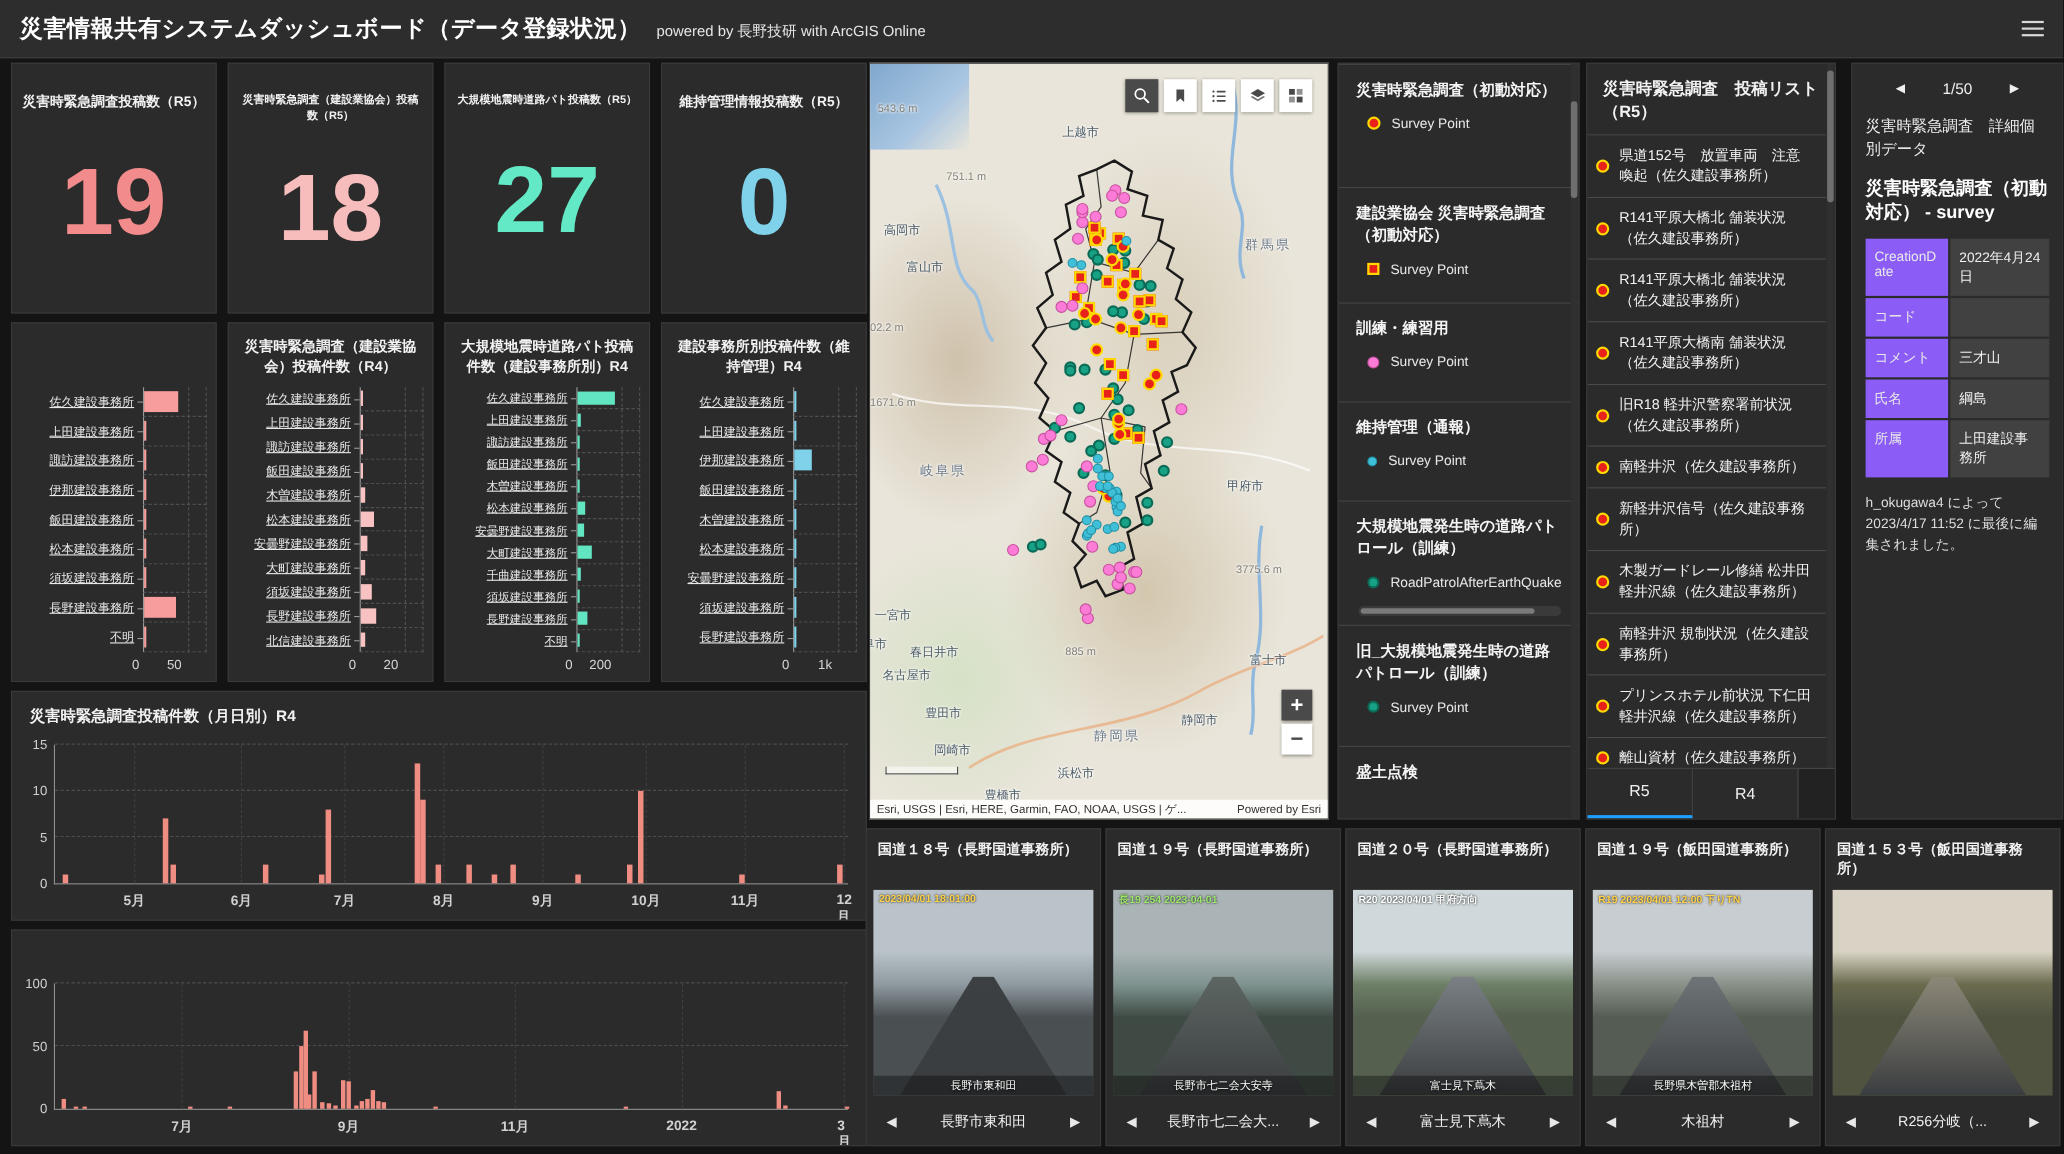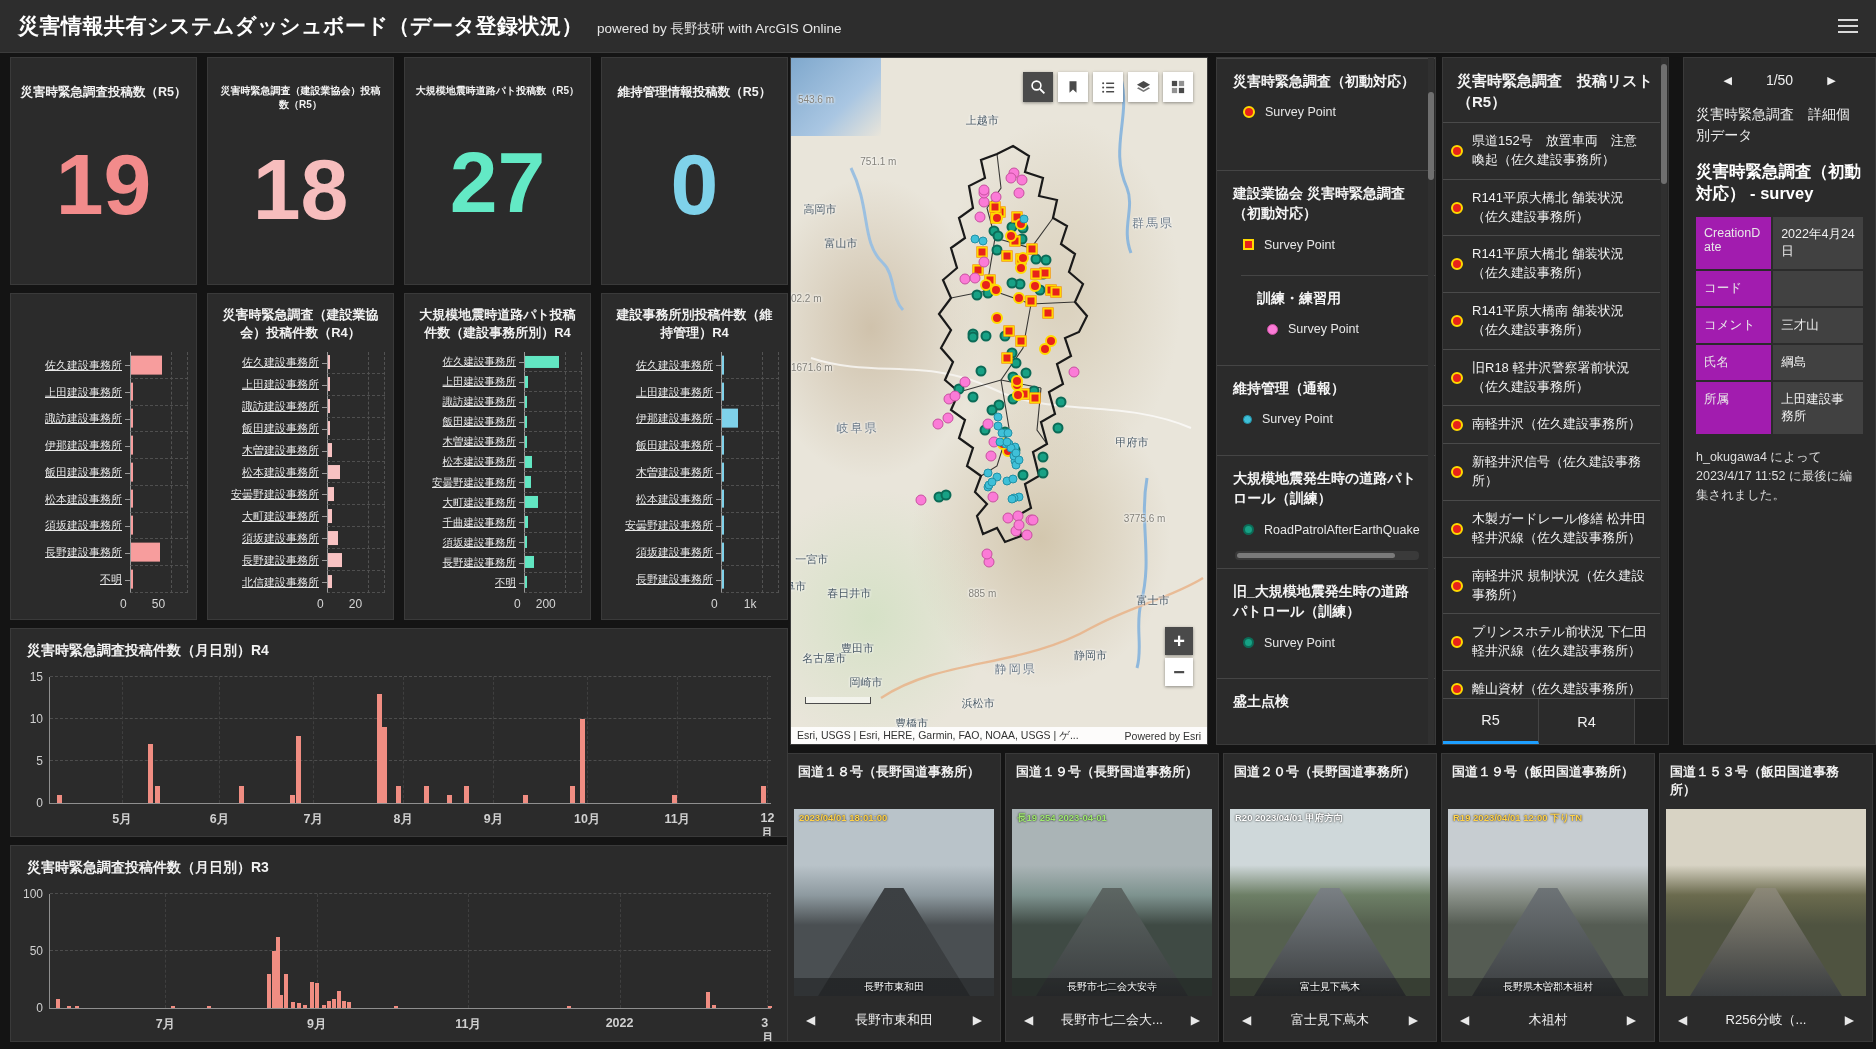--- a/index.html
+++ b/index.html
@@ -97,21 +97,21 @@
   .tab{width:96px;display:flex;align-items:center;justify-content:center;color:#f0f0f0;font-size:14.5px;background:#2b2b2b;border-right:1px solid #444;cursor:pointer;box-sizing:border-box;}
   .tab.active{border-bottom:3px solid #1e9fff;}
 
   
   #detail .pager{display:flex;align-items:center;justify-content:center;gap:34px;margin-top:14px;color:#f0f0f0;font-size:14px;}
   #detail .pager .ar{cursor:pointer;font-size:11px;}
   #detail .sub{padding:16px 12px 0;color:#ededed;font-size:14px;line-height:1.5;}
   #detail .ttl{padding:14px 12px 0;color:#ffffff;font-size:16.5px;font-weight:bold;line-height:1.35;}
   .dtable{margin:12px 12px 0;}
   .drow{display:flex;margin-bottom:2px;}
-  .drow .c1{width:45%;background:#a21caf;color:#e8e8e8;font-size:12.5px;padding:9px 8px;box-sizing:border-box;word-break:break-all;}
+  .drow .c1{width:45%;background:#8b5cf6;color:#e8e8e8;font-size:12.5px;padding:9px 8px;box-sizing:border-box;word-break:break-all;}
   .drow .c2{flex:1;background:#414141;color:#f0f0f0;font-size:12.5px;padding:9px 8px;box-sizing:border-box;margin-left:2px;}
   #detail .foot{padding:12px 12px;color:#dddddd;font-size:12.5px;line-height:1.55;}
 
   
   .cam .ct{padding:9px 10px 0;color:#f2f2f2;font-size:13px;font-weight:bold;line-height:1.4;}
   .cam .img{position:absolute;left:6px;right:6px;top:55px;bottom:45px;overflow:hidden;}
   .cam .road{position:absolute;left:50%;bottom:0;width:76%;height:58%;transform:translateX(-50%);}
   .cam .ovt{position:absolute;left:5px;top:3px;font-size:9.5px;font-weight:bold;text-shadow:0 0 2px #000;}
   .cam .ovb{position:absolute;left:0;right:0;bottom:0;text-align:center;color:#fff;font-size:10px;background:rgba(0,0,0,.35);padding:2px 0;text-shadow:0 1px 2px #000;}
   .cam .cap{position:absolute;left:0;right:0;bottom:0;height:42px;display:flex;align-items:center;justify-content:space-between;padding:0 18px;color:#f0f0f0;font-size:13px;}
@@ -478,21 +478,20 @@
         <div class="tsbar" style="left: calc(55.4% - 2.5px); width: 5px; height: 6.66667%; background: rgb(240, 141, 130);"></div>
         <div class="tsbar" style="left: calc(57.8% - 2.5px); width: 5px; height: 13.3333%; background: rgb(240, 141, 130);"></div>
         <div class="tsbar" style="left: calc(65.9% - 2.5px); width: 5px; height: 6.66667%; background: rgb(240, 141, 130);"></div>
         <div class="tsbar" style="left: calc(72.4% - 2.5px); width: 5px; height: 13.3333%; background: rgb(240, 141, 130);"></div>
         <div class="tsbar" style="left: calc(73.8% - 2.5px); width: 5px; height: 66.6667%; background: rgb(240, 141, 130);"></div>
         <div class="tsbar" style="left: calc(86.6% - 2.5px); width: 5px; height: 6.66667%; background: rgb(240, 141, 130);"></div>
         <div class="tsbar" style="left: calc(98.9% - 2.5px); width: 5px; height: 13.3333%; background: rgb(240, 141, 130);"></div>
       </div>
     </div>
   <div class="panel ts ts-1" id="ts1">
-      <div class="title">災害時緊急調査投稿件数（月日別）R3</div>
       <div class="area">
         <div class="ytick" style="bottom: calc(0% + 0px); transform: translateY(50%);">0</div>
         <div class="hgrid" style="bottom: 50%;"></div>
         <div class="ytick" style="bottom: calc(50% + 0px); transform: translateY(50%);">50</div>
         <div class="hgrid" style="bottom: 100%;"></div>
         <div class="ytick" style="bottom: calc(100% + 0px); transform: translateY(50%);">100</div>
         <div class="vgrid" style="left: 16%;"></div>
         <div class="xtick" style="left: 16%;">7月</div>
         <div class="vgrid" style="left: 37%;"></div>
         <div class="xtick" style="left: 37%;">9月</div>
@@ -562,21 +561,21 @@
         <div class="maplabel city" style="left: 7%; top: 22%;">高岡市</div>
         <div class="maplabel city" style="left: 12%; top: 27%;">富山市</div>
         <div class="maplabel pref" style="left: 87%; top: 24%;">群馬県</div>
         <div class="maplabel elev" style="left: 3%; top: 35%;">702.2 m</div>
         <div class="maplabel elev" style="left: 5%; top: 45%;">1671.6 m</div>
         <div class="maplabel pref" style="left: 16%; top: 54%;">岐阜県</div>
         <div class="maplabel city" style="left: 82%; top: 56%;">甲府市</div>
         <div class="maplabel elev" style="left: 85%; top: 67%;">3775.6 m</div>
         <div class="maplabel city" style="left: 1%; top: 77%;">阜市</div>
         <div class="maplabel city" style="left: 5%; top: 73%;">一宮市</div>
-        <div class="maplabel city" style="left: 8%; top: 81%; margin-top: 44px;">名古屋市</div>
+        <div class="maplabel city" style="left: 8%; top: 81%;">名古屋市</div>
         <div class="maplabel city" style="left: 14%; top: 78%;">春日井市</div>
         <div class="maplabel elev" style="left: 46%; top: 78%;">885 m</div>
         <div class="maplabel city" style="left: 87%; top: 79%;">富士市</div>
         <div class="maplabel city" style="left: 16%; top: 86%;">豊田市</div>
         <div class="maplabel city" style="left: 18%; top: 91%;">岡崎市</div>
         <div class="maplabel pref" style="left: 54%; top: 89%;">静岡県</div>
         <div class="maplabel city" style="left: 72%; top: 87%;">静岡市</div>
         <div class="maplabel city" style="left: 45%; top: 94%;">浜松市</div>
         <div class="maplabel city" style="left: 29%; top: 97%;">豊橋市</div>
         <div class="mk teal" style="left: 53.011%; top: 24.5863%;"></div>
@@ -776,21 +775,21 @@
             <span>Survey Point</span>
           </div>
         </div>
         <div class="lgroup" style="height: 105px;">
           <div class="gt">建設業協会 災害時緊急調査（初動対応）</div>
           <div class="litem">
             <span class="mk red-square"></span>
             <span>Survey Point</span>
           </div>
         </div>
-        <div class="lgroup" style="height: 90px; margin-left: 24px;">
+        <div class="lgroup" style="height: 90px;">
           <div class="gt">訓練・練習用</div>
           <div class="litem">
             <span class="mk pink"></span>
             <span>Survey Point</span>
           </div>
         </div>
         <div class="lgroup" style="height: 90px;">
           <div class="gt">維持管理（通報）</div>
           <div class="litem">
             <span class="mk cyan"></span>

